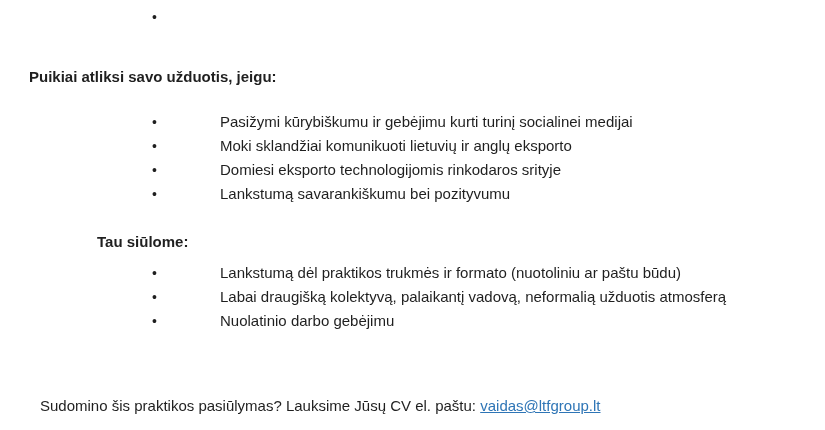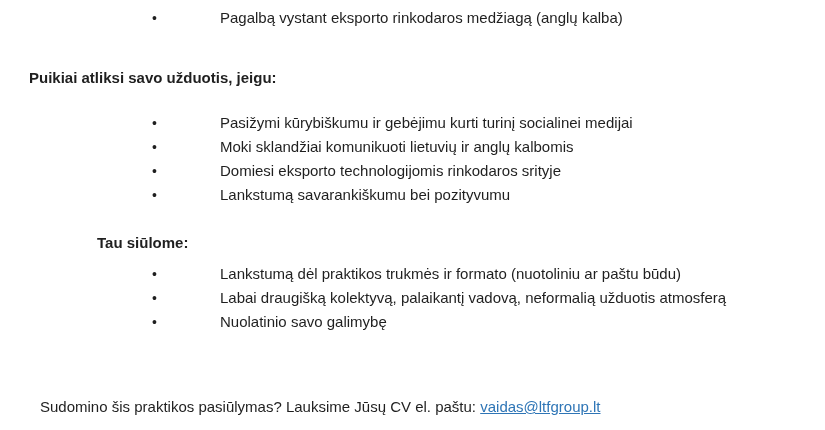--- a/index.html
+++ b/index.html
@@ -50,34 +50,33 @@
   }
 </style>
 </head>
 <body style="color: rgb(31, 31, 31);">
 
 <div class="page">
 
   <ul class="bullets intro">
     <li>
       <span class="marker">•</span>
-      <span>Pagalbą vystant eksporto rinkodaros medžiagą (anglų kalba)</span>
     </li>
   </ul>
 
   <h2 class="heading first">Puikiai atliksi savo užduotis, jeigu:</h2>
 
   <ul class="bullets group1">
     <li>
       <span class="marker">•</span>
       <span>Pasižymi kūrybiškumu ir gebėjimu kurti turinį socialinei medijai</span>
     </li>
     <li>
       <span class="marker">•</span>
-      <span>Moki sklandžiai komunikuoti lietuvių ir anglų kalbomis</span>
+      <span>Moki sklandžiai komunikuoti lietuvių ir anglų eksporto</span>
     </li>
     <li>
       <span class="marker">•</span>
       <span>Domiesi eksporto technologijomis rinkodaros srityje</span>
     </li>
     <li>
       <span class="marker">•</span>
       <span>Lankstumą savarankiškumu bei pozityvumu</span>
     </li>
   </ul>
@@ -88,21 +87,21 @@
     <li>
       <span class="marker">•</span>
       <span>Lankstumą dėl praktikos trukmės ir formato (nuotoliniu ar paštu būdu)</span>
     </li>
     <li>
       <span class="marker">•</span>
       <span>Labai draugišką kolektyvą, palaikantį vadovą, neformalią užduotis atmosferą</span>
     </li>
     <li>
       <span class="marker">•</span>
-      <span>Nuolatinio savo galimybę</span>
+      <span>Nuolatinio darbo gebėjimu</span>
     </li>
   </ul>
 
   <p class="closing">
     <span>Sudomino šis praktikos pasiūlymas? Lauksime Jūsų CV el. paštu: </span><a href="#" class="email" style="color: rgb(46, 117, 182);">vaidas@ltfgroup.lt</a>
   </p>
 
 </div>
 
 </body></html>

